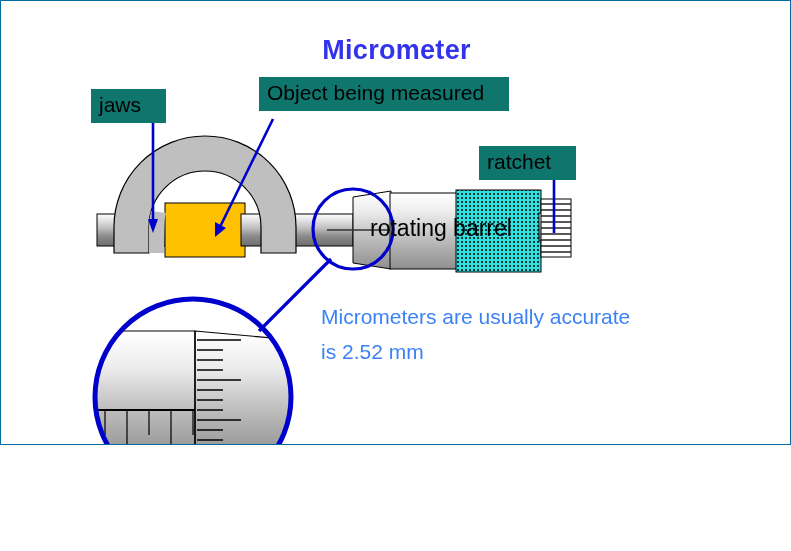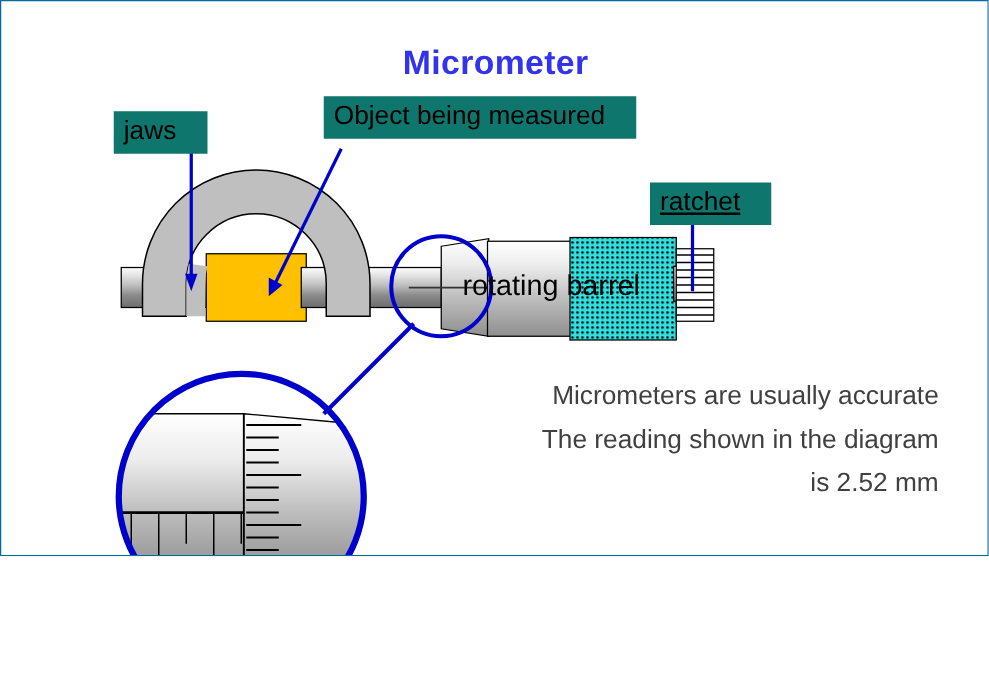--- a/index.html
+++ b/index.html
@@ -47,30 +47,29 @@
     font-family: "Liberation Sans", sans-serif;
     font-size: 27px;
     font-weight: bold;
     letter-spacing: 0.3px;
   }
   #body-text {
     position: absolute;
     left: 320px;
     top: 298px;
     width: 430px;
-    color: #404040;
+    color: #3b82f6;
     font-family: "Liberation Sans", sans-serif;
     font-size: 21px;
     line-height: 35px;
-    text-align: right;
   }
   #body-text div { white-space: nowrap; }
   #lbl-jaws   { left: 90px;  top: 88px; }
   #lbl-object { left: 258px; top: 76px; }
-  #lbl-ratchet{ left: 519px; top: 145px; text-decoration: underline; }
+  #lbl-ratchet{ left: 478px; top: 145px; }
   #lbl-inner  { left: 278px; top: 477px; }
 </style>
 </head>
 <body>
 
 <div id="slide">
 
   <svg id="art" viewBox="0 0 791 551">
     <defs>
       <linearGradient id="cylGrad" x1="0" y1="0" x2="0" y2="1">
@@ -218,17 +217,16 @@
   <div id="title">Micrometer</div>
 
   <div class="lbl" id="lbl-jaws">jaws</div>
   <div class="lbl" id="lbl-object">Object being measured</div>
   <div class="lbl" id="lbl-ratchet">ratchet</div>
 
   <div style="position:absolute;left:369px;top:214px;font-size:23px;color:#000;white-space:nowrap;">rotating barrel</div>
 
   <div id="body-text">
     <div>Micrometers are usually accurate</div>
-    <div>The reading shown in the diagram</div>
     <div>is 2.52 mm</div>
   </div>
 
 </div>
 
 </body></html>

